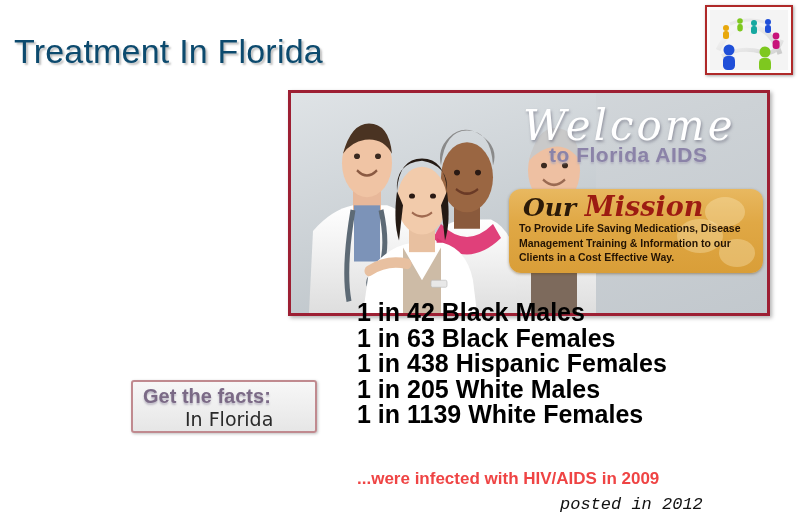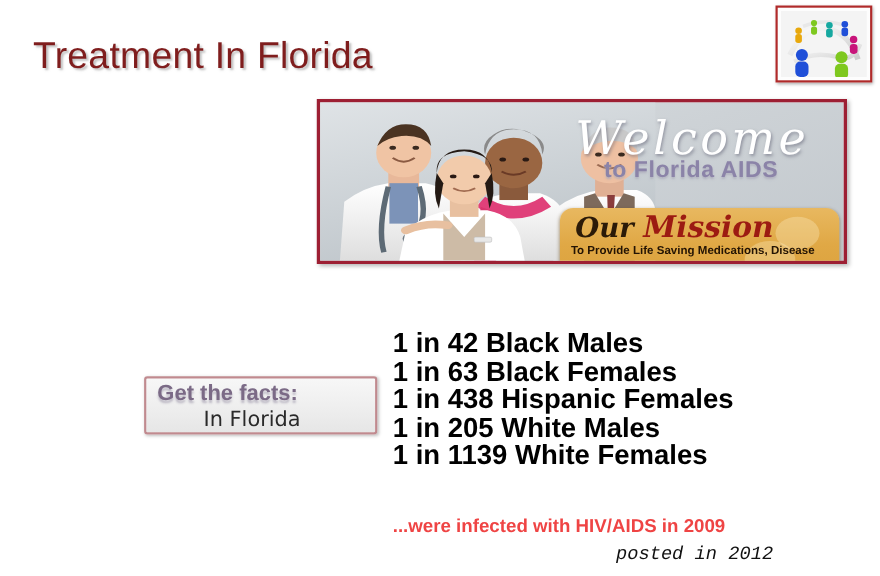--- a/index.html
+++ b/index.html
@@ -11,25 +11,25 @@
     width: 800px;
     height: 524px;
     position: relative;
     overflow: hidden;
     font-family: "Liberation Sans", sans-serif;
   }
 
   
   #page-title {
     position: absolute;
-    left: 30px;
+    left: 14px;
     top: 32px;
     font-size: 34px;
     font-weight: normal;
-    color: #7f1d1d;
+    color: #0c4a6e;
     letter-spacing: 0.2px;
     text-shadow: 2px 2px 2px rgba(140,140,140,0.55);
     white-space: nowrap;
   }
 
   
   #logo-frame {
     position: absolute;
     left: 705px;
     top: 5px;
@@ -49,21 +49,21 @@
     overflow: hidden;
   }
   #logo-inner svg { display: block; }
 
   
   #banner {
     position: absolute;
     left: 288px;
     top: 90px;
     width: 482px;
-    height: 150px;
+    height: 226px;
     border: 3px solid #9d1f33;
     box-sizing: border-box;
     background: linear-gradient(160deg,#d9dde0 0%, #cdd2d6 45%, #c2c8cd 100%);
     overflow: hidden;
     box-shadow: 2px 2px 4px rgba(0,0,0,0.3);
   }
   #banner-photo {
     position: absolute;
     left: 0; top: 0;
     width: 305px;
@@ -130,22 +130,22 @@
     font-size: 10.5px;
     font-weight: bold;
     line-height: 14.5px;
     color: #241404;
   }
 
   
   #facts-badge {
     position: absolute;
     left: 131px;
-    top: 342px;
-    width: 212px;
+    top: 380px;
+    width: 186px;
     height: 53px;
     border: 2px solid #c08a8f;
     box-sizing: border-box;
     background: linear-gradient(180deg,#f7f7f7 0%, #eeeeee 55%, #e6e6e6 100%);
     border-radius: 3px;
     box-shadow: 1px 1px 3px rgba(0,0,0,0.25);
     overflow: hidden;
   }
   #facts-line1 {
     position: absolute;

